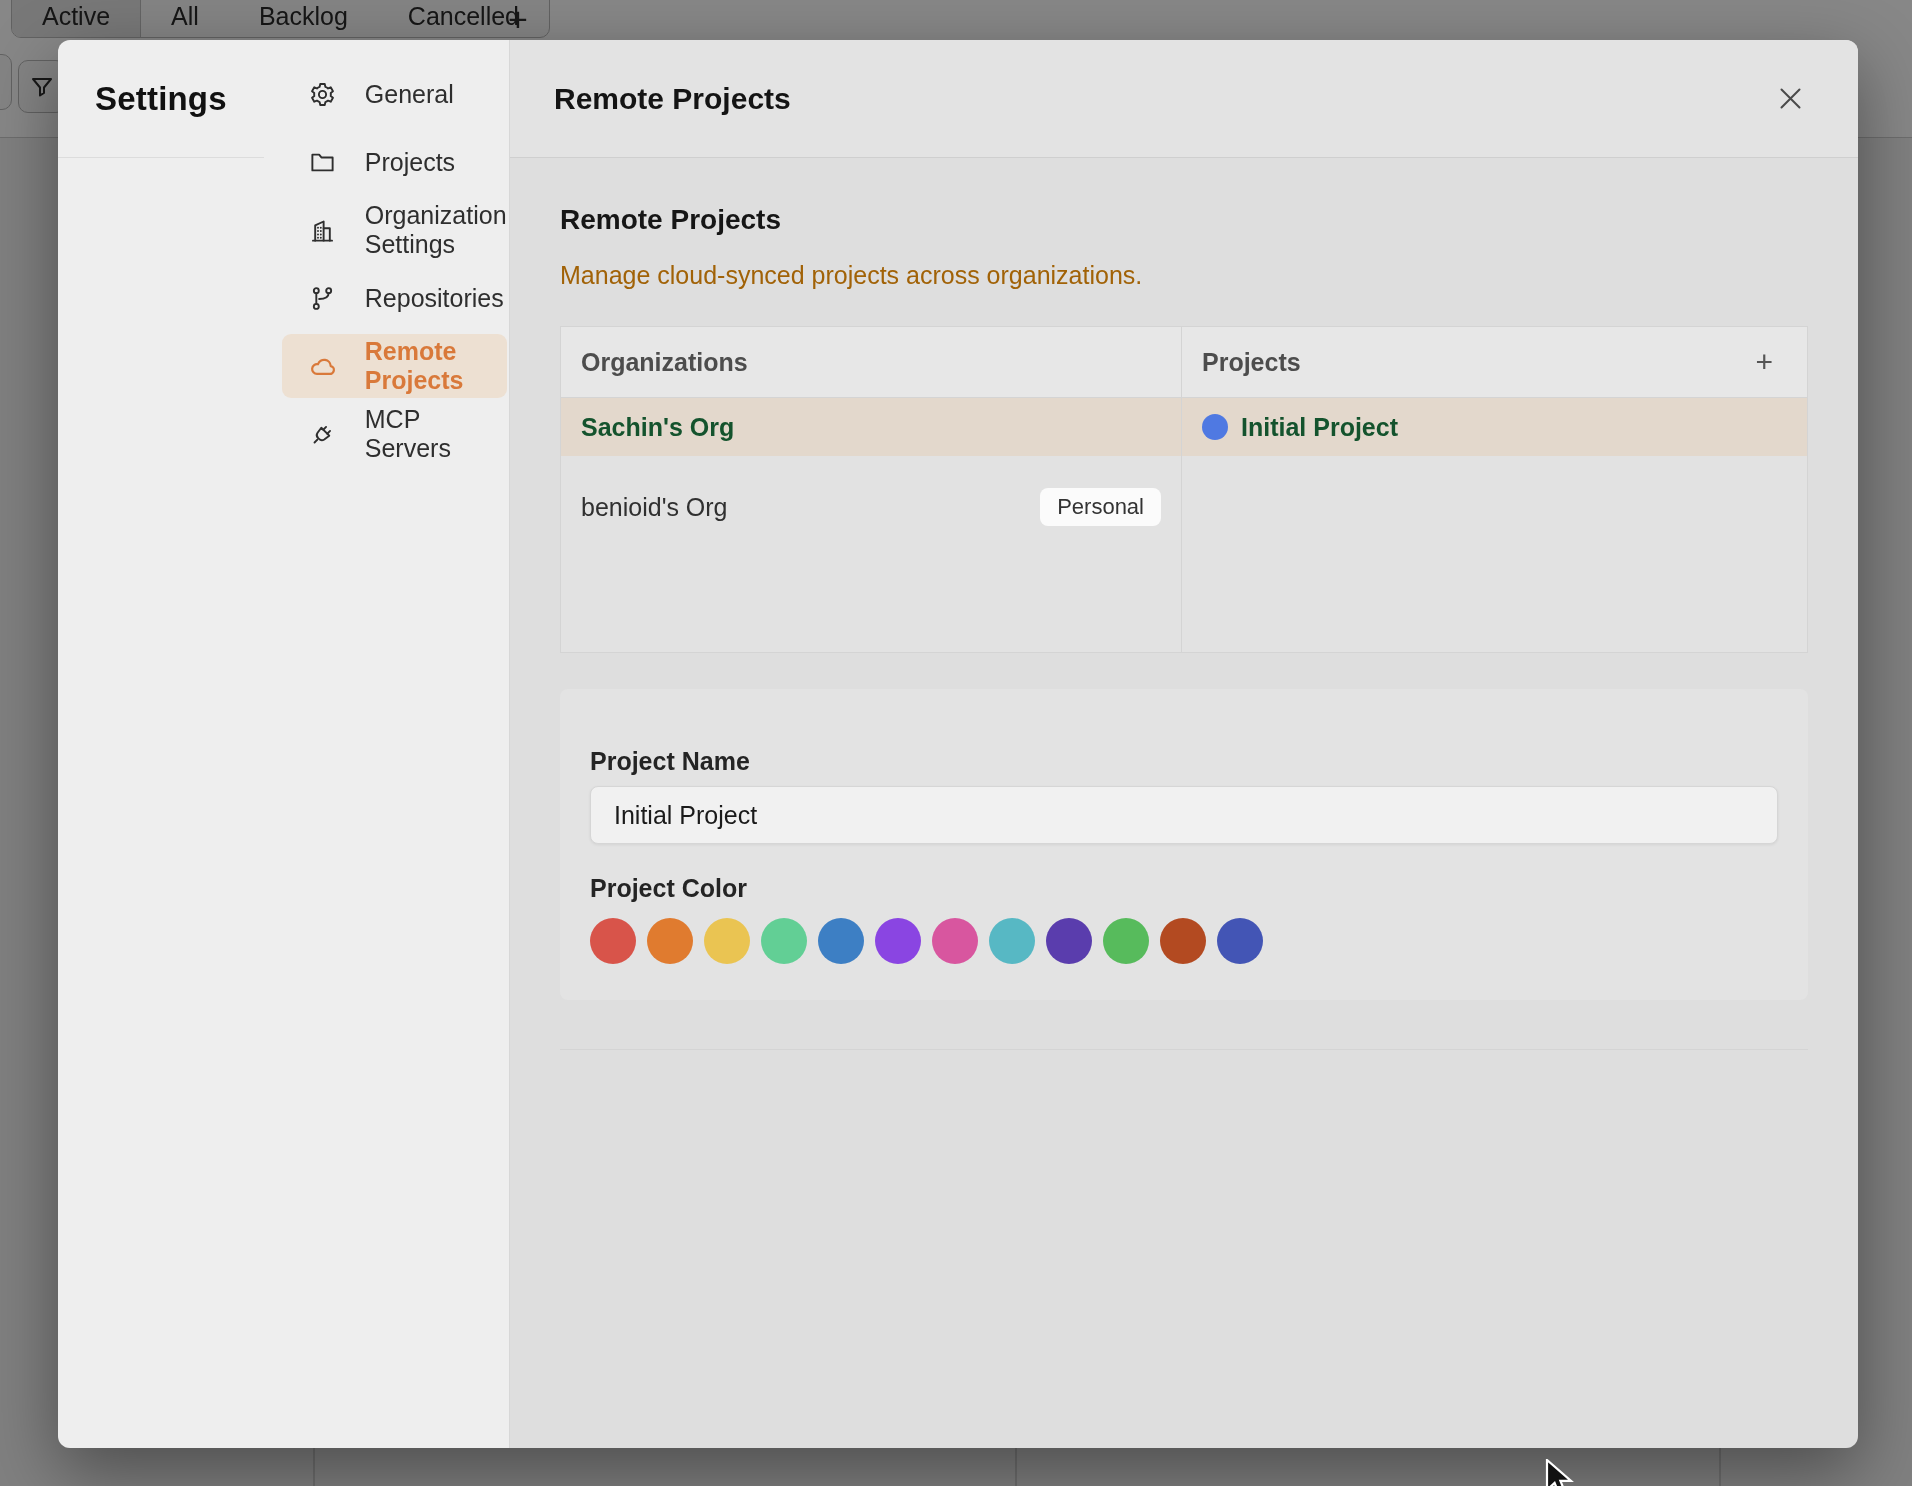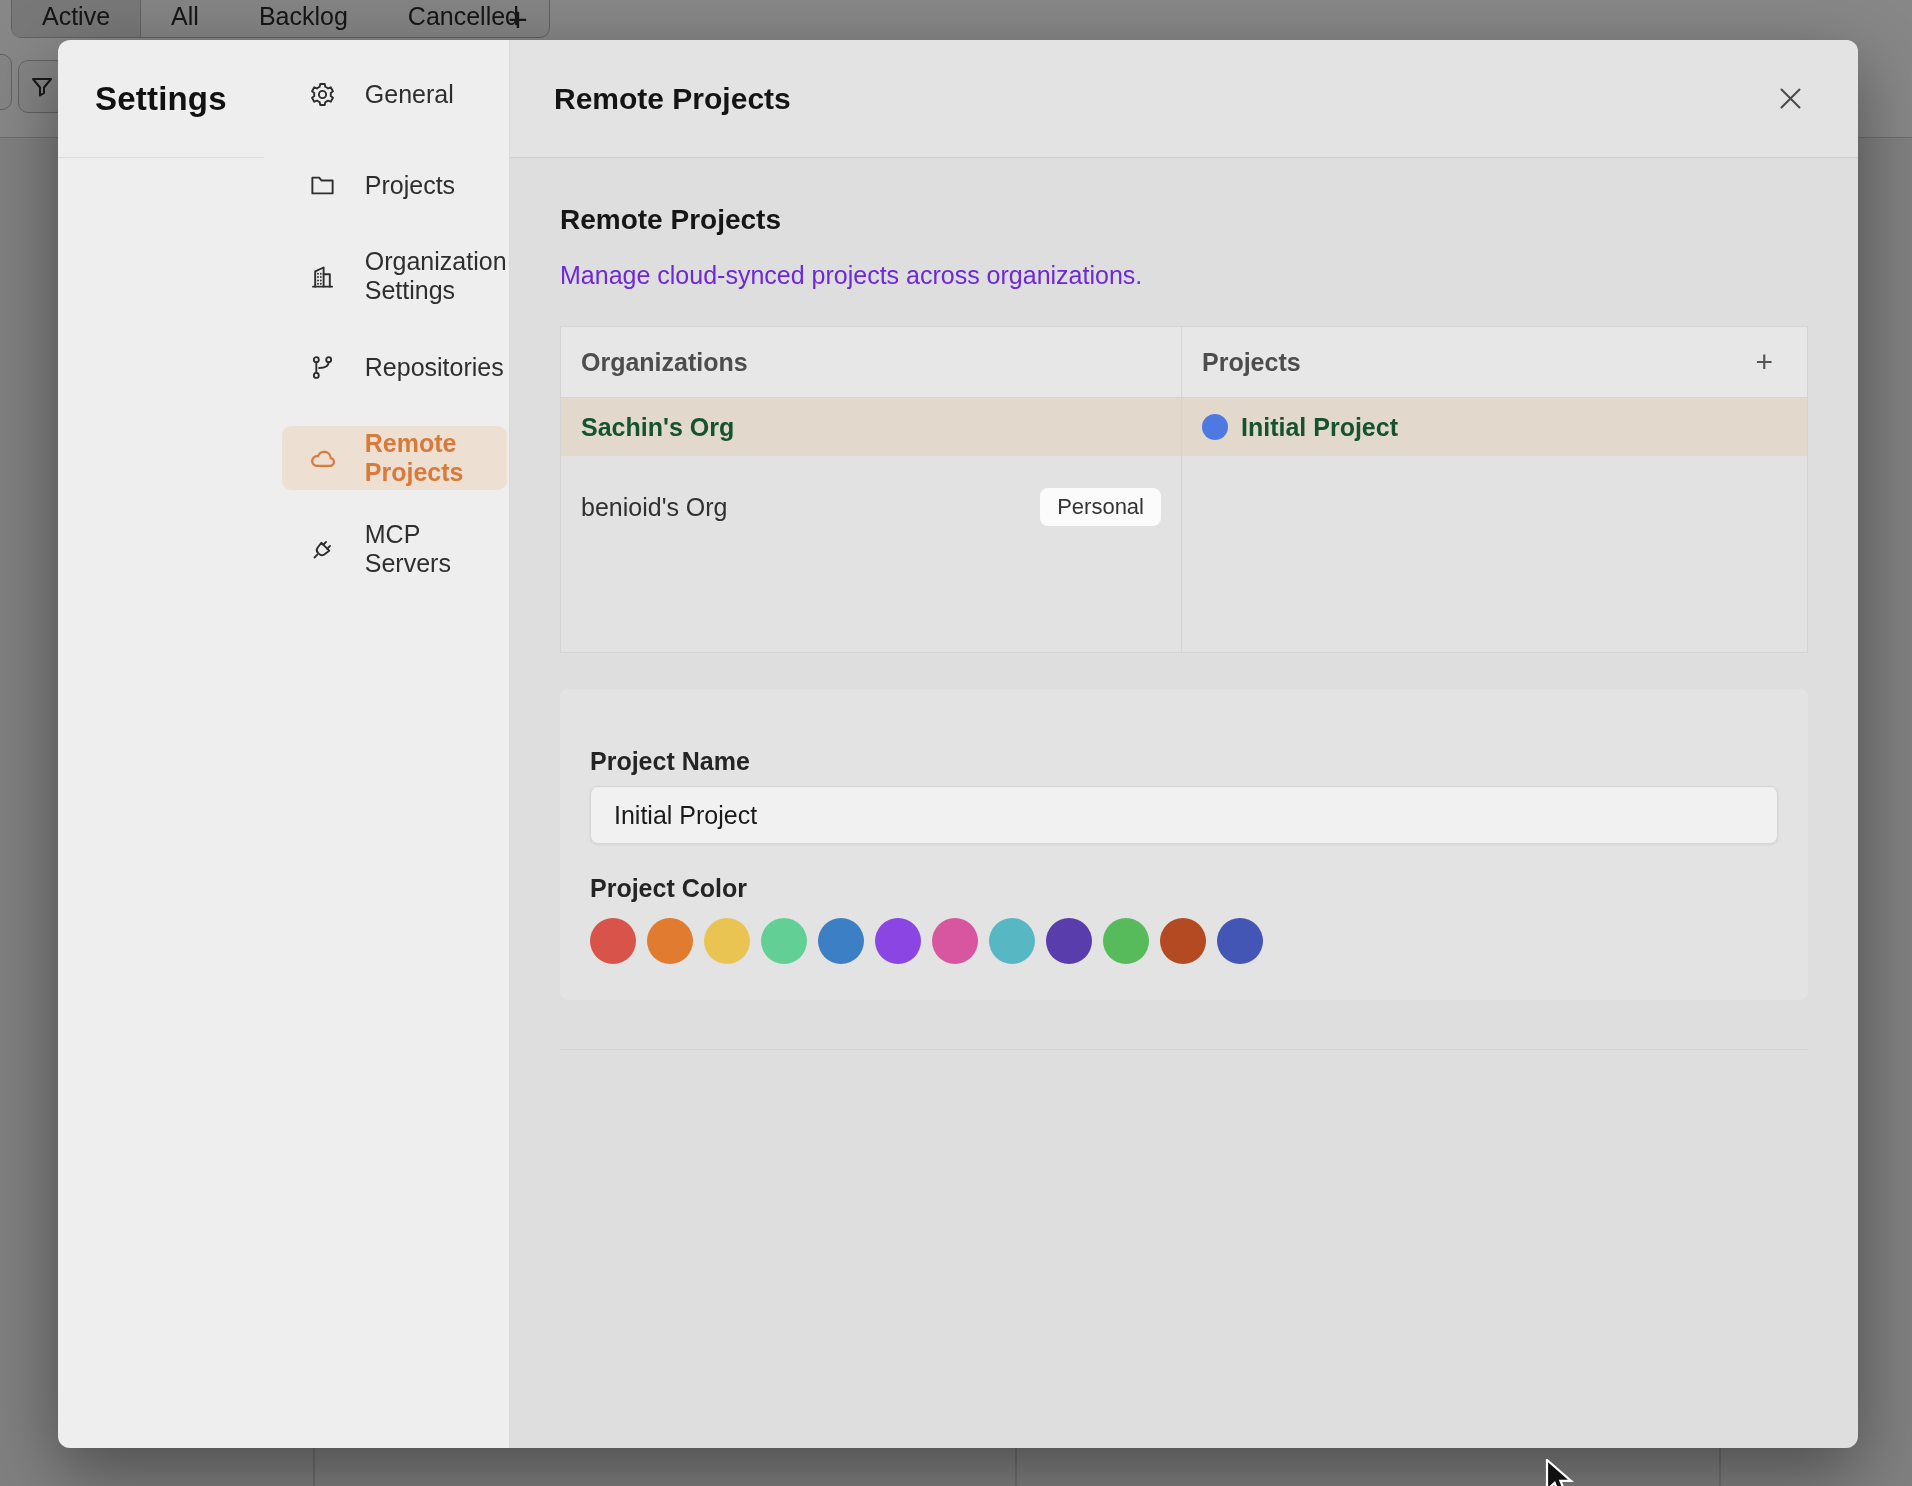--- a/index.html
+++ b/index.html
@@ -28,38 +28,38 @@
   .overlay { position:absolute; inset:0; background:rgba(0,0,0,0.47); }
 
   
   .modal { position:absolute; left:58px; top:40px; width:1800px; height:1408px; border-radius:12px;
     overflow:hidden; display:flex; box-shadow:0 24px 70px rgba(0,0,0,0.4); }
 
   
   .sidebar { width:452px; background:#eeeeee; border-right:1px solid #d7d7d7; flex-shrink:0; display:flex; flex-direction:row; }
   .sidebar-header { height:118px; border-bottom:1px solid #dcdcdc; display:flex; align-items:center; padding:0 37px; flex-shrink:0; }
   .sidebar-title { font-size:33px; font-weight:bold; color:#111111; letter-spacing:0.2px; }
-  .sidebar-nav { padding:22px 18px; display:flex; flex-direction:column; gap:27px; }
+  .sidebar-nav { padding:22px 18px; display:flex; flex-direction:column; gap:4px; }
   .nav-item { height:64px; border-radius:9px; display:flex; align-items:center; padding:0 0 0 27px; gap:29px;
     font-size:25px; color:#2e2e2e; background:transparent; border:none; text-align:left; cursor:default; }
   .nav-item svg { width:27px; height:27px; stroke:#2e2e2e; fill:none; stroke-width:1.7; stroke-linecap:round; stroke-linejoin:round; flex-shrink:0; }
   .nav-item.active { background:#ede0d2; color:#d9793a; font-weight:bold; }
   .nav-item.active svg { stroke:#d9793a; stroke-width:2; }
 
   
   .main { flex:1; background:#dedede; display:flex; flex-direction:column; }
   .main-header { height:118px; background:#e3e3e3; border-bottom:1px solid #cfcfcf; display:flex; align-items:center;
     justify-content:space-between; padding:0 48px 0 44px; flex-shrink:0; }
   .main-title { font-size:30px; font-weight:bold; color:#141414; }
   .close-btn { width:40px; height:40px; background:transparent; border:none; display:flex; align-items:center; justify-content:center; }
   .close-btn svg { width:27px; height:27px; stroke:#4a4a4a; stroke-width:1.8; stroke-linecap:round; }
 
   .content { padding:46px 50px 0 50px; }
   .section-title { font-size:28px; font-weight:bold; color:#161616; margin-bottom:24px; }
-  .section-sub { font-size:25px; color:#6d28d9; line-height:30px; }
+  .section-sub { font-size:25px; color:#a16207; line-height:30px; }
 
   
   .org-table { margin-top:36px; height:327px; border:1px solid #d4d4d4; background:#e2e2e2;
     display:grid; grid-template-columns:620px 1fr; grid-template-rows:71px 58px 58px 1fr; }
   .cell { display:flex; align-items:center; padding:0 20px; font-size:25px; }
   .cell.right-col { border-left:1px solid #d4d4d4; }
   .thead { background:#e7e7e7; border-bottom:1px solid #d4d4d4; color:#4d4d4d; font-weight:bold; justify-content:space-between; }
   .thead .plus { font-size:30px; font-weight:400; color:#555555; padding-right:14px; background:none; border:none; }
   .row-selected { background:#e3d8cc; }
   .org-name-selected, .proj-name { color:#14532d; font-weight:bold; }

